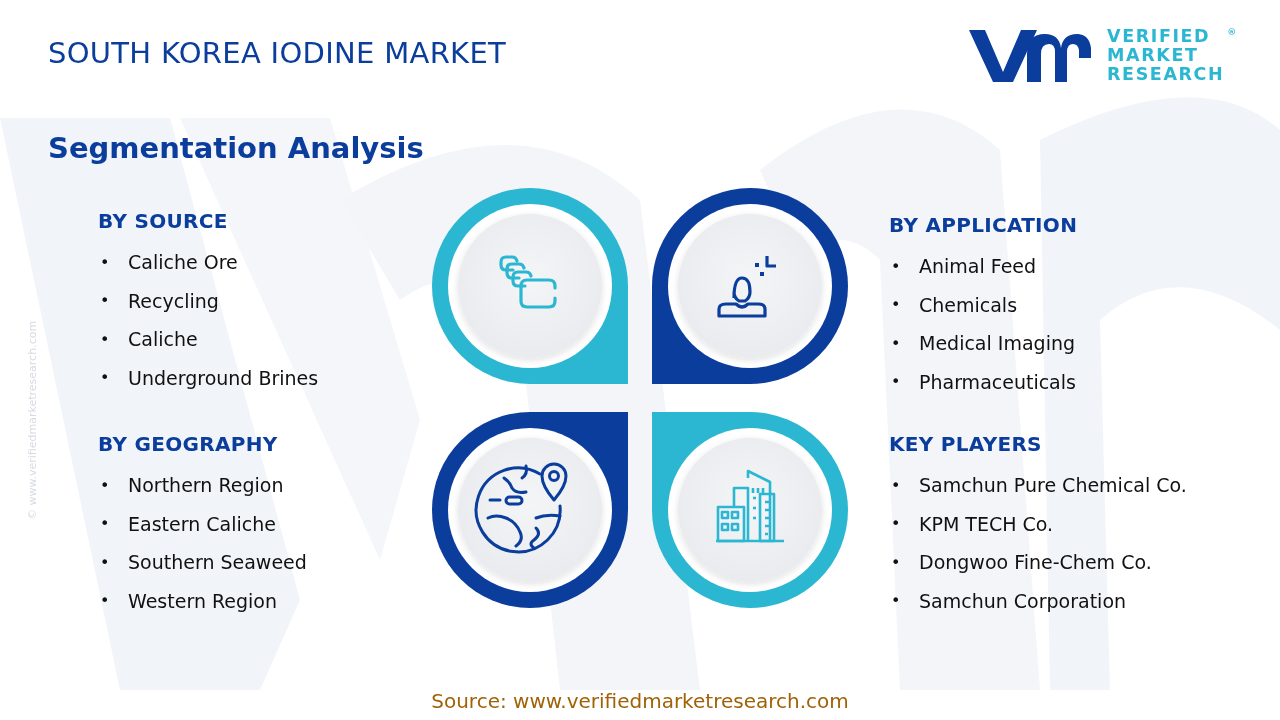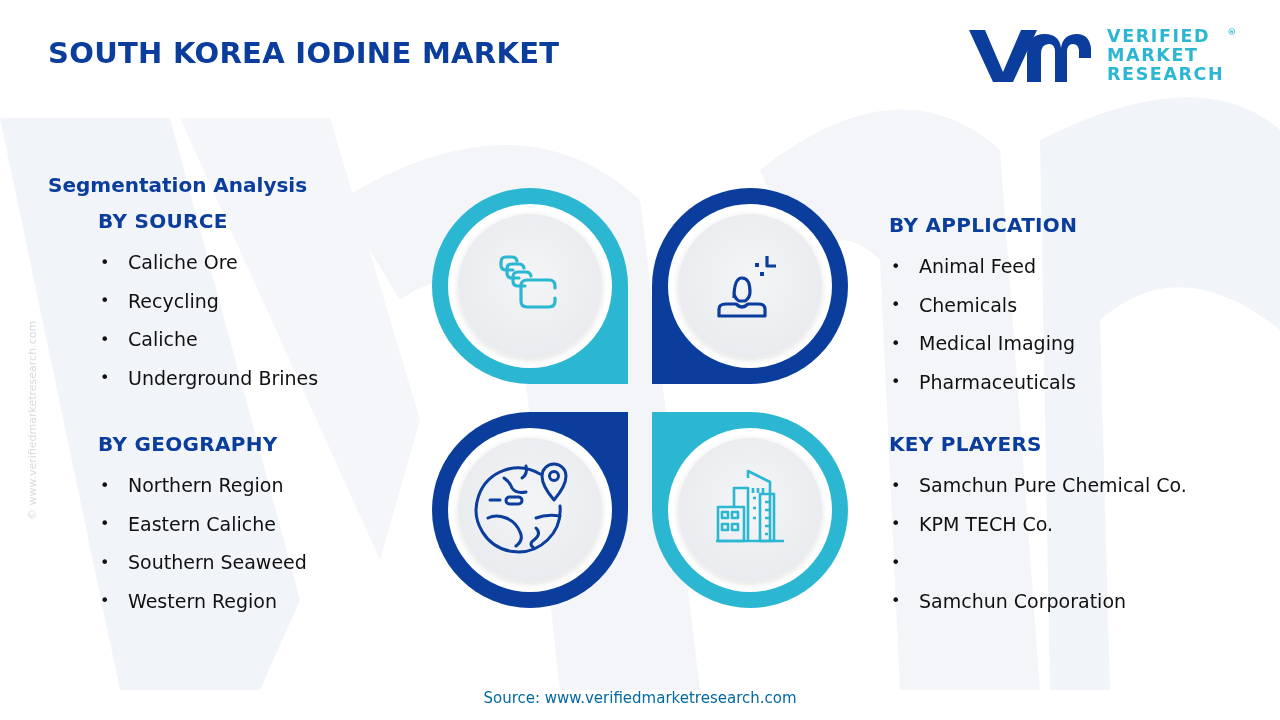--- a/index.html
+++ b/index.html
@@ -6,26 +6,26 @@
     html, body { width: 1280px; height: 720px; overflow: hidden; }
     body {
       position: relative;
       background: #ffffff;
       font-family: "DejaVu Sans", "Liberation Sans", sans-serif;
       color: #111;
     }
     .bg-watermark { position: absolute; left: 0; top: 0; width: 1280px; height: 720px; z-index: 0; }
     .title {
       position: absolute; left: 48px; top: 36px;
-      font-size: 29px; font-weight: bold; color: #0a3d9c; letter-spacing: 0.3px;
+      font-size: 29px; font-weight: normal; color: #0a3d9c; letter-spacing: 0.3px;
       z-index: 2;
     }
     .subtitle {
       position: absolute; left: 48px; top: 131px;
-      font-size: 20px; color: #0a3d9c; z-index: 2; margin-top: 42px;
+      font-size: 29px; color: #0a3d9c; z-index: 2;
     }
     .logo { position: absolute; left: 965px; top: 23px; width: 270px; height: 64px; z-index: 2; display: flex; align-items: center; }
     .logo-mark { width: 132px; height: 62px; }
     .logo-text { margin-left: 10px; color: #2bb7d1; font-weight: bold; font-size: 17.5px; line-height: 19px; letter-spacing: 1.6px; position: relative; }
     .logo-reg { position: absolute; right: -12px; top: -4px; font-size: 9px; color: #2bb7d1; letter-spacing: 0; }
     .section { position: absolute; z-index: 2; }
     .section-heading { font-size: 20px; font-weight: bold; color: #0a3d9c; margin-bottom: 10px; letter-spacing: 0.3px; }
     .section ul { list-style: none; }
     .section li { display: flex; align-items: center; height: 38.5px; font-size: 19px; color: #111; }
     .bullet { width: 30px; font-size: 16px; padding-left: 2px; }
@@ -33,21 +33,21 @@
     .sec-geo { left: 98px; top: 432px; }
     .sec-app { left: 889px; top: 213px; }
     .sec-players { left: 889px; top: 432px; }
     .diagram { position: absolute; left: 430px; top: 188px; width: 420px; height: 420px; z-index: 2; }
     .vertical-text {
       position: absolute; left: 26px; top: 520px; transform-origin: left top; transform: rotate(-90deg);
       font-size: 11px; color: #d6dbe2; white-space: nowrap; z-index: 1;
     }
     .source {
       position: absolute; left: 0; width: 1280px; top: 689px; text-align: center;
-      font-size: 15px; color: #0369a1; z-index: 2;
+      font-size: 20px; color: #a16207; z-index: 2;
     }
   </style>
 </head>
 <body>
 
 <svg class="bg-watermark" viewBox="0 0 1280 720">
   <path d="M0 118 L170 118 L300 600 L260 690 L120 690 Z" fill="#f1f4f9"></path>
   <path d="M180 118 L330 118 L420 420 L380 560 Z" fill="#f4f6fa"></path>
   <path d="M340 200 Q520 90 640 200 L700 690 L560 690 L520 330 Q470 250 400 300 Z" fill="#f3f5f9"></path>
   <path d="M760 170 Q900 60 1000 150 L1040 690 L900 690 L880 260 Q840 220 800 260 Z" fill="#f3f5f9"></path>
@@ -144,20 +144,21 @@
     <li>
         <span class="bullet">•</span>
         <span>Samchun Pure Chemical Co.</span>
       </li>
     <li>
         <span class="bullet">•</span>
         <span>KPM TECH Co.</span>
       </li>
     <li>
         <span class="bullet">•</span>
+        <span>Dongwoo Fine-Chem Co.</span>
       </li>
     <li>
         <span class="bullet">•</span>
         <span>Samchun Corporation</span>
       </li>
   </ul>
 </div>
 
 <svg class="diagram" viewBox="0 0 420 420">
   <defs>

